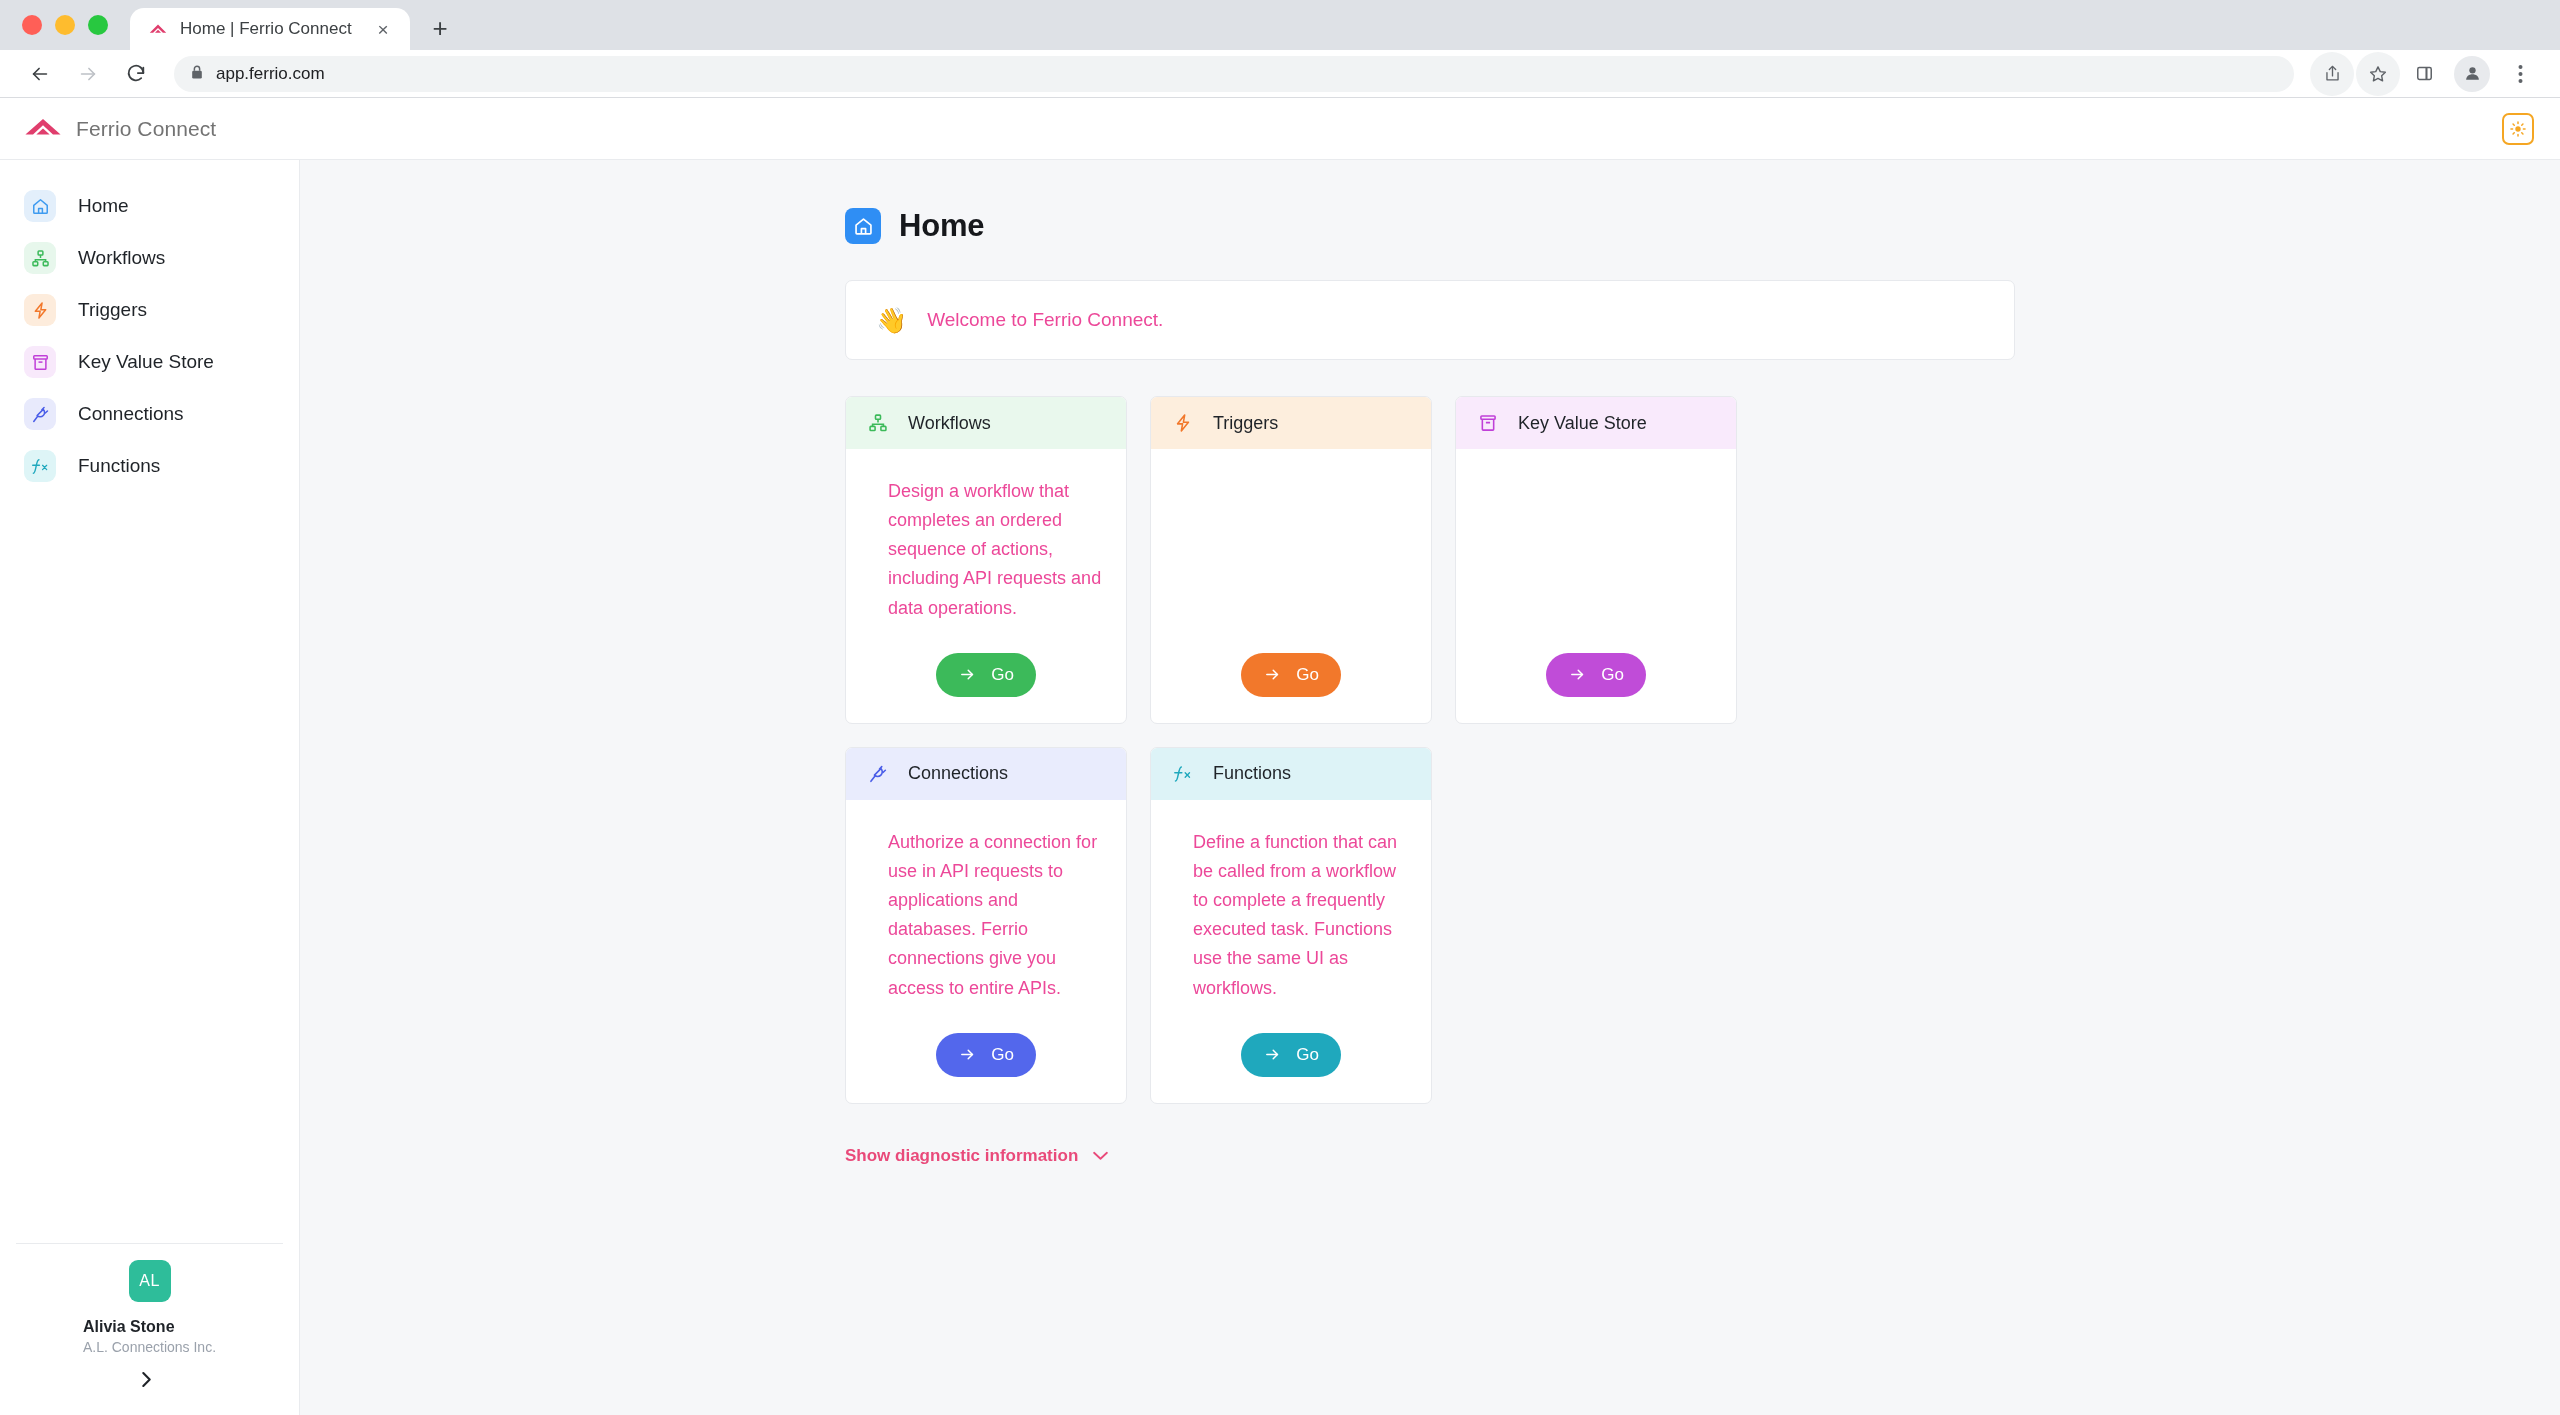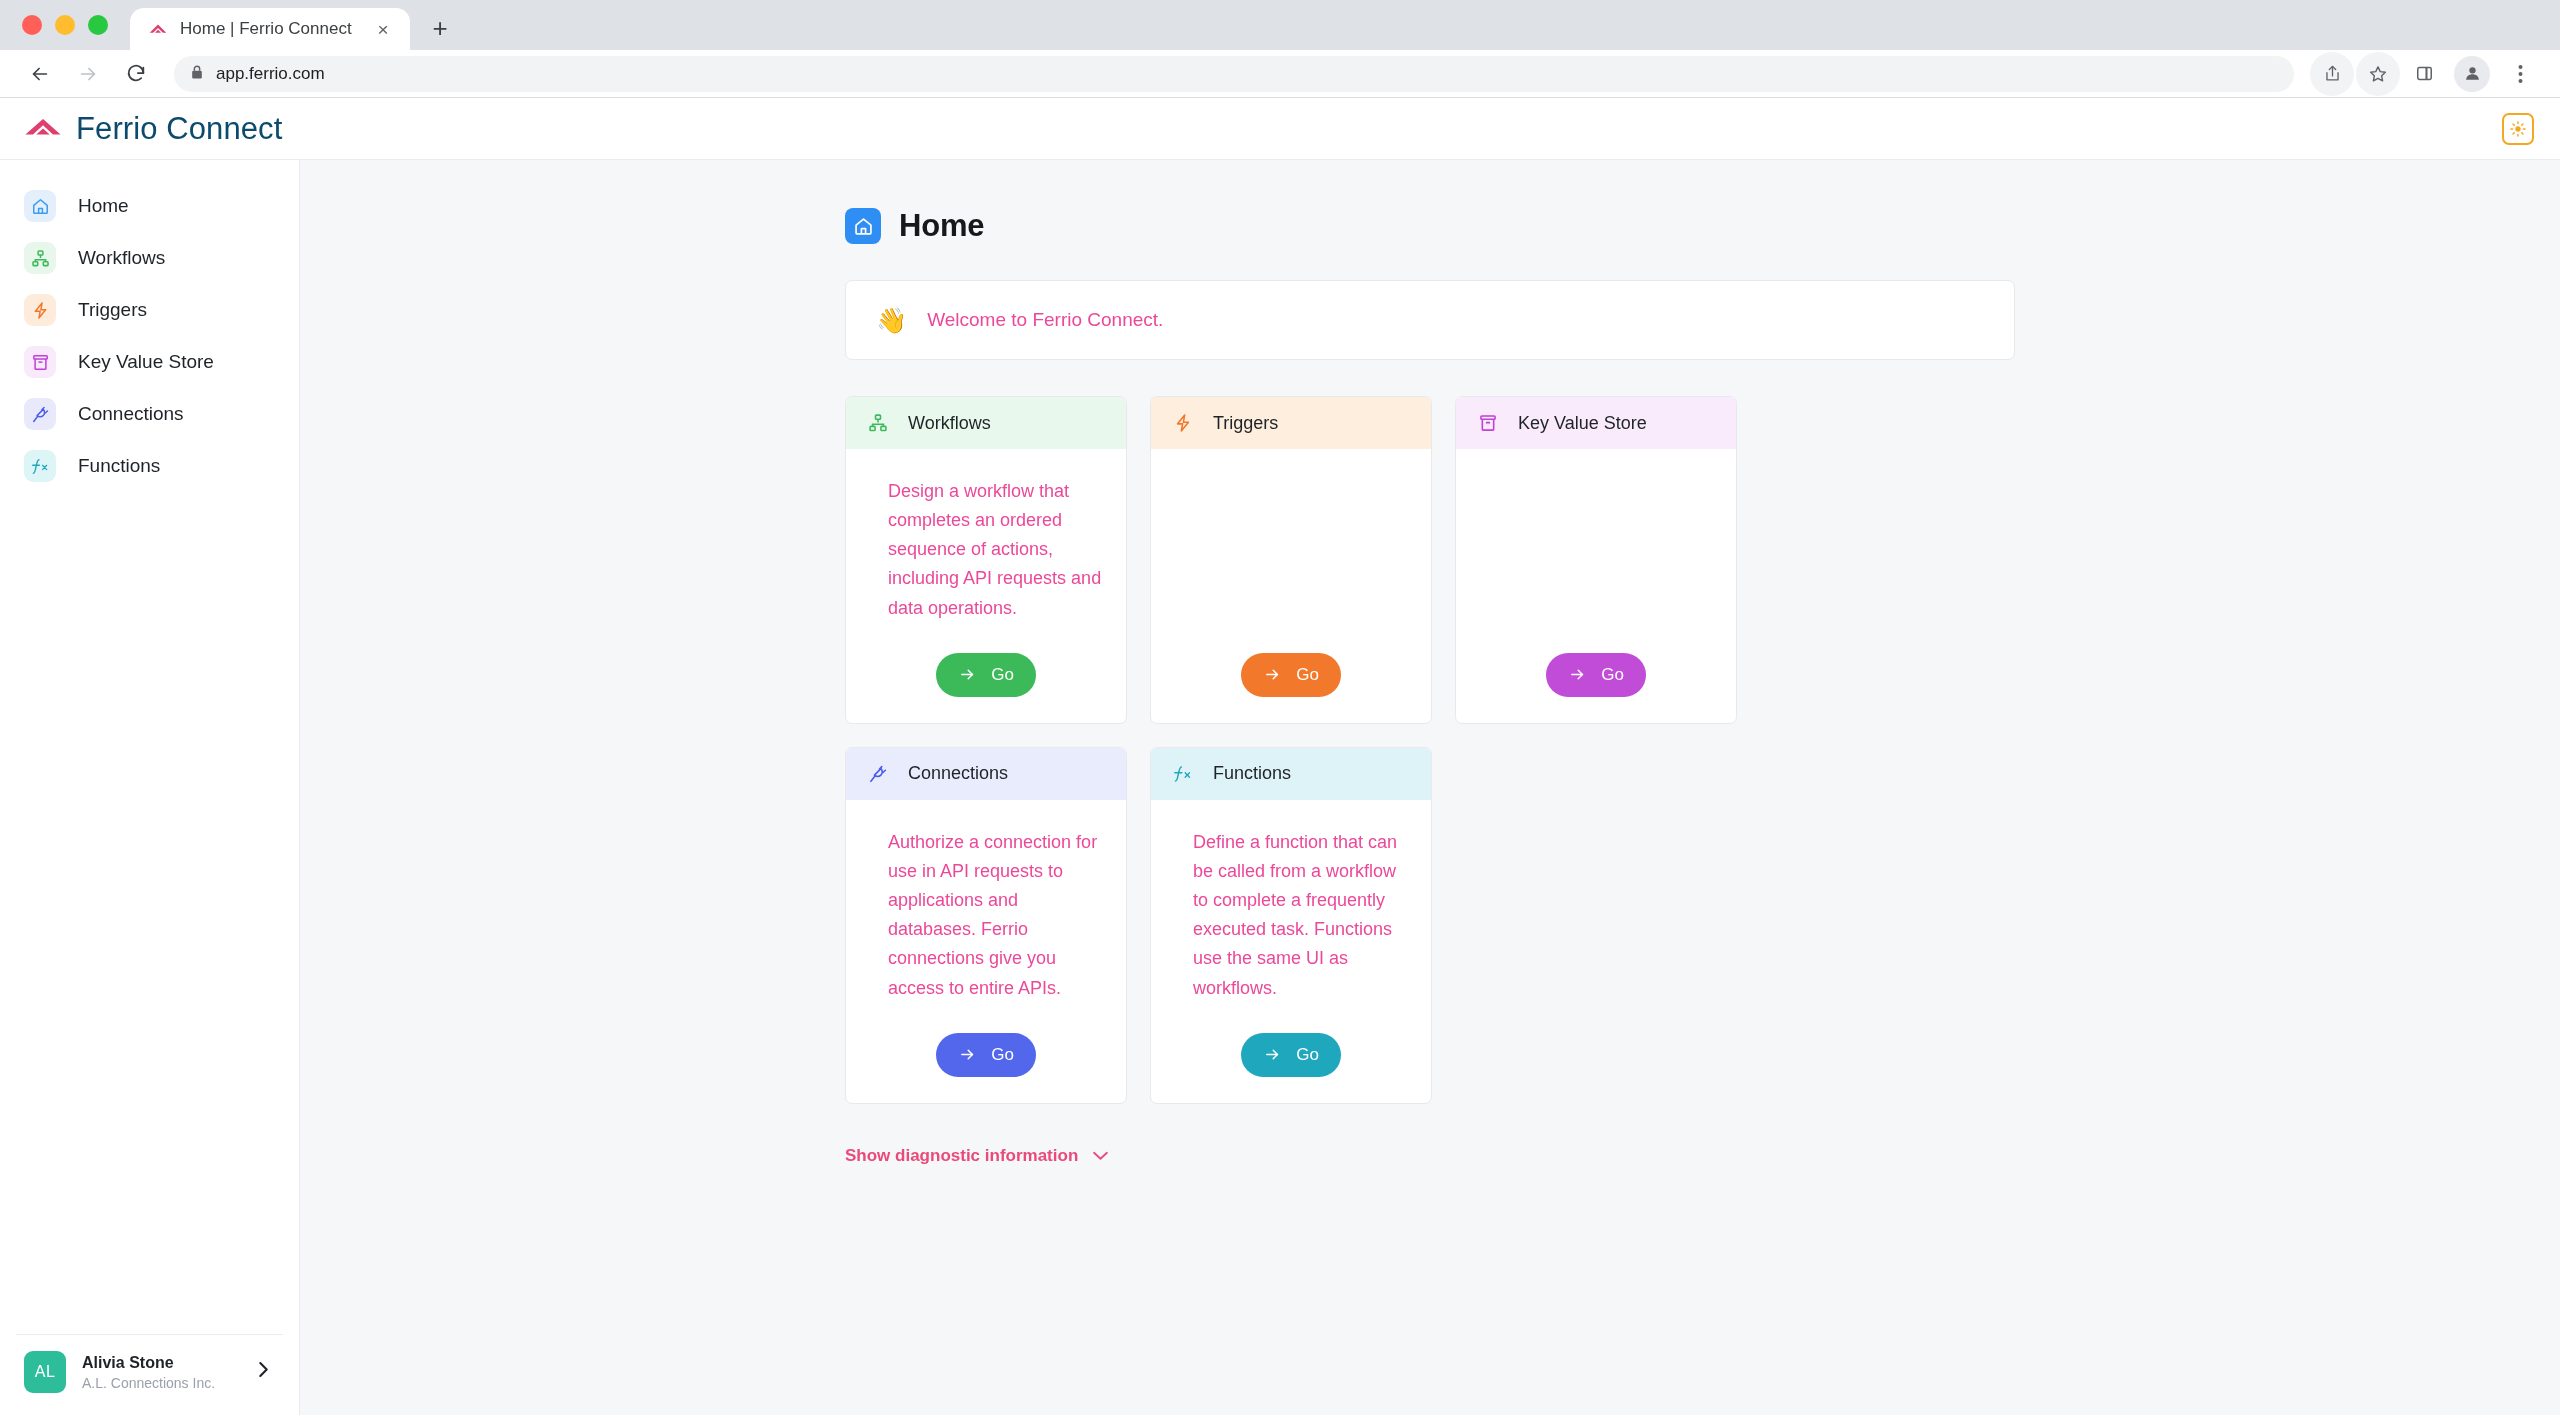--- a/index.html
+++ b/index.html
@@ -101,21 +101,21 @@
 
   .app-header {
     height: 62px;
     background: #ffffff;
     display: flex; align-items: center;
     padding: 0 26px 0 24px;
     border-bottom: 1px solid #e9ebee;
     flex: 0 0 62px;
   }
   .brand { display: flex; align-items: center; gap: 14px; }
-  .brand-name { font-size: 31px; color: #0c4a6e; font-weight: 400; letter-spacing: .1px; }
+  .brand-name { font-size: 21px; color: #737373; font-weight: 400; letter-spacing: .1px; }
   .header-spacer { flex: 1; }
   .theme-toggle {
     width: 32px; height: 32px;
     border: 2px solid #f5a623; border-radius: 7px;
     display: flex; align-items: center; justify-content: center;
     background: #ffffff;
   }
 
   .app-body { flex: 1; display: flex; min-height: 0; }
 
@@ -137,21 +137,21 @@
     display: flex; align-items: center; justify-content: center;
     flex: 0 0 32px;
   }
   .nav-label { font-size: 19px; color: #1f2328; }
   .sidebar-spacer { flex: 1; }
 
   .user-block {
     border-top: 1px solid #e9ebee;
     margin: 0 16px;
     padding: 16px 8px 22px 8px;
-    display: flex; align-items: center; gap: 16px;
+    display: flex; align-items: center; gap: 16px; flex-direction: column;
   }
   .user-avatar {
     width: 42px; height: 42px; border-radius: 9px;
     background: #2ebd9a; color: #ffffff;
     display: flex; align-items: center; justify-content: center;
     font-size: 16px; letter-spacing: .5px;
   }
   .user-meta { flex: 1; display: flex; flex-direction: column; gap: 3px; }
   .user-name { font-size: 16px; color: #1f2328; font-weight: bold; }
   .user-org { font-size: 14px; color: #9aa1ab; }

